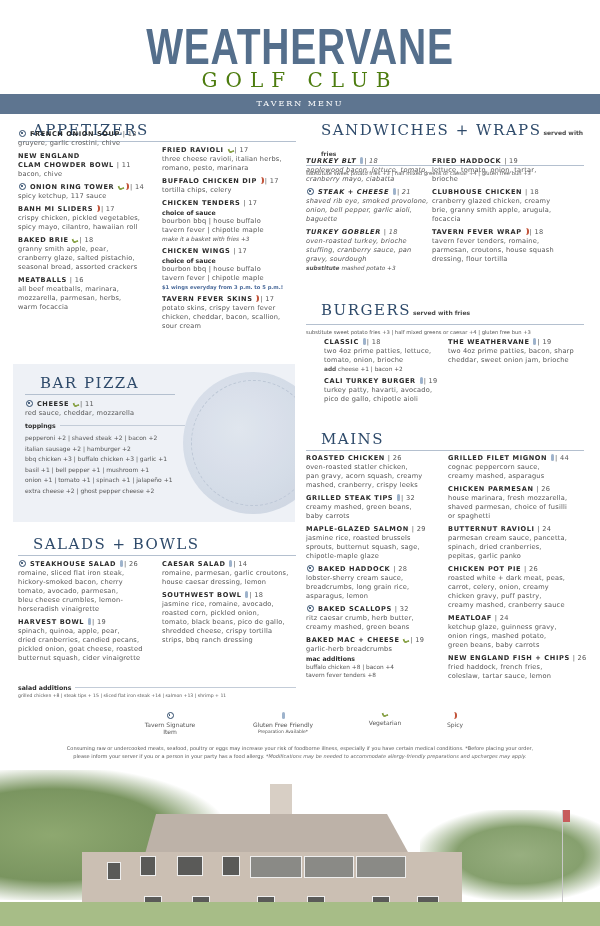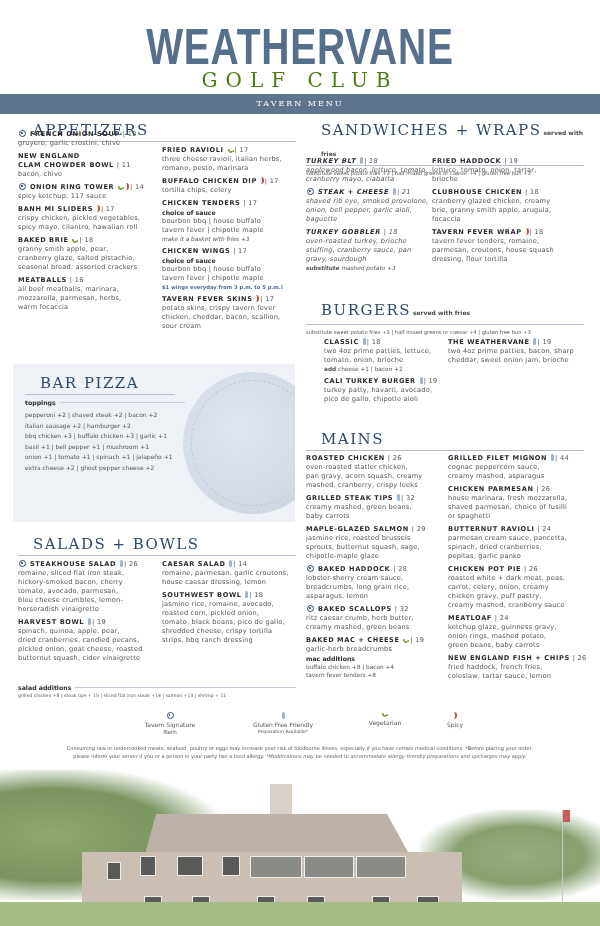--- a/index.html
+++ b/index.html
@@ -136,20 +136,26 @@
       <div class="item-desc">chicken, cheddar, bacon, scallion,</div>
       <div class="item-desc">sour cream</div>
     </div>
   </div>
 
 <div class="pizza-box">
   <div class="pizza-img"></div>
   <div class="pizza-inner">
     <div class="section-title">BAR PIZZA</div>
     <div class="rule" style="width:150px;"></div>
+    <div id="pizza-item" style="margin-top:5px;">
+        <div class="item">
+          <div class="item-name"><span class="ic ic-sig"></span> CHEESE <span class="ic ic-veg"></span><span class="price">| 11</span></div>
+          <div class="item-desc">red sauce, cheddar, mozzarella</div>
+        </div>
+      </div>
     <div class="toppings-label">
       <span>toppings</span>
         <span class="line"></span>
     </div>
     <div class="toppings-list" id="toppings">
         <div>pepperoni +2 | shaved steak +2 | bacon +2</div>
         <div>italian sausage +2 | hamburger +2</div>
         <div>bbq chicken +3 | buffalo chicken +3 | garlic +1</div>
         <div>basil +1 | bell pepper +1 | mushroom +1</div>
         <div>onion +1 | tomato +1 | spinach +1 | jalapeño +1</div>

